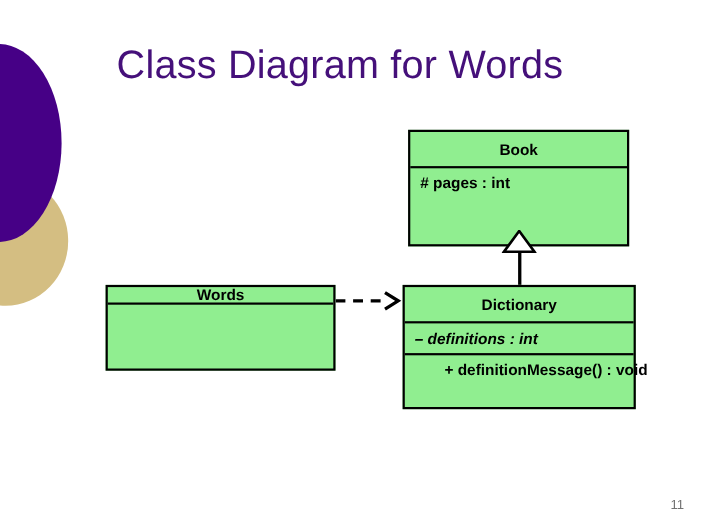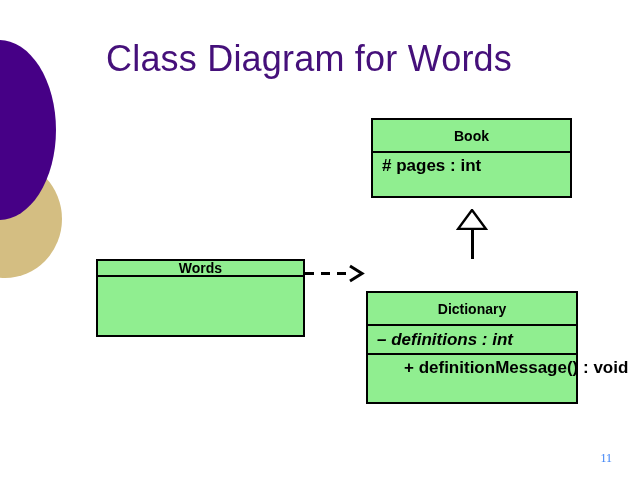--- a/index.html
+++ b/index.html
@@ -56,21 +56,21 @@
   .uml-class {
     position: absolute;
     border: 2px solid #000000;
     background: #90ee90;
     box-sizing: border-box;
   }
   .uml-row {
     box-sizing: border-box;
     display: flex;
     align-items: center;
-    font-size: 17px;
+    font-size: 14px;
     font-weight: bold;
     color: #000000;
     white-space: nowrap;
   }
   .uml-row + .uml-row {
     border-top: 2px solid #000000;
   }
   .uml-name {
     justify-content: center;
     font-size: 14px;
@@ -78,33 +78,32 @@
   .uml-member {
     justify-content: flex-start;
     padding-left: 9px;
   }
 
   
   #class-book {
     left: 371px;
     top: 118px;
     width: 201px;
-    height: 80px;
+    height: 106px;
   }
   #class-book .r1 { height: 31px; }
   #class-book .r2 { height: 28px; }
   #class-book .r3 { height: 27px; }
 
   
   #class-dictionary {
     left: 366px;
     top: 259px;
     width: 212px;
     height: 113px;
-    margin-top: 32px;
   }
   #class-dictionary .r1 { height: 31px; }
   #class-dictionary .r2 { height: 29px; font-style: italic; }
   #class-dictionary .r3 { height: 27px; padding-left: 36px; }
 
   
   #class-words {
     left: 96px;
     top: 259px;
     width: 209px;
@@ -136,25 +135,25 @@
     position: absolute;
     left: 305px;
     top: 264px;
     width: 62px;
     height: 19px;
   }
 
   
   #page-number {
     position: absolute;
-    right: 26px;
+    right: 16px;
     bottom: 12px;
     font-size: 12px;
-    color: #3b82f6;
-    font-family: Liberation Serif, serif;
+    color: #737373;
+    font-family: Liberation Sans, sans-serif;
   }
 </style>
 </head>
 <body>
 
 <div id="slide">
 
   <div class="deco-circle" id="deco-tan"></div>
   <div class="deco-circle" id="deco-purple"></div>
 

